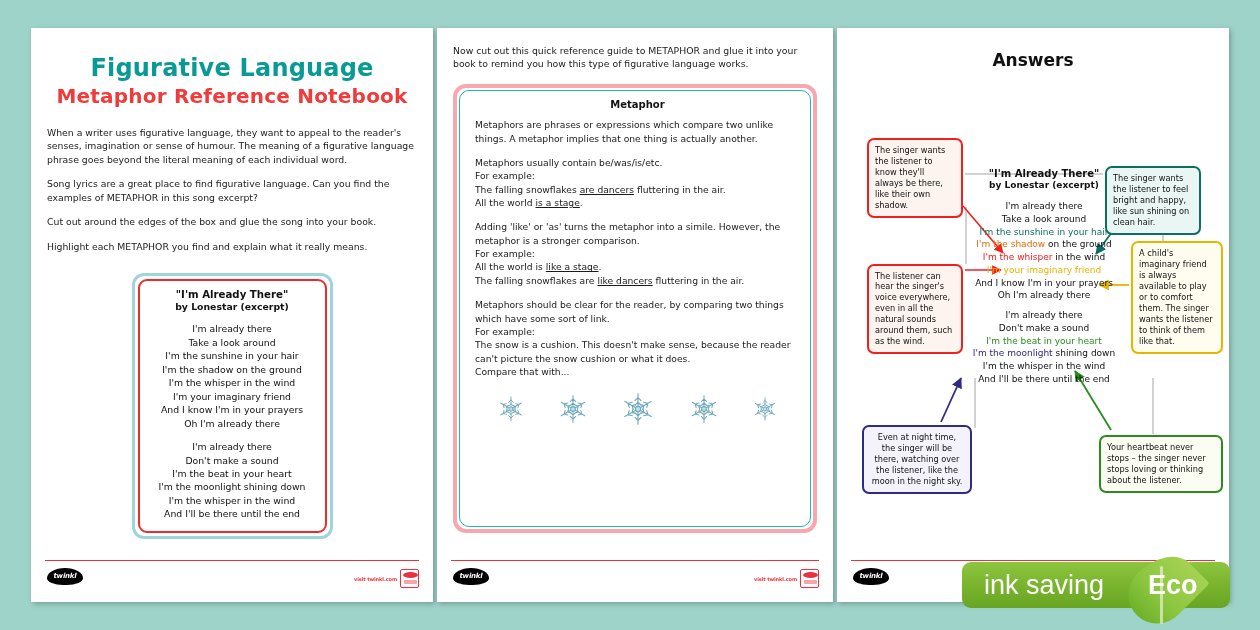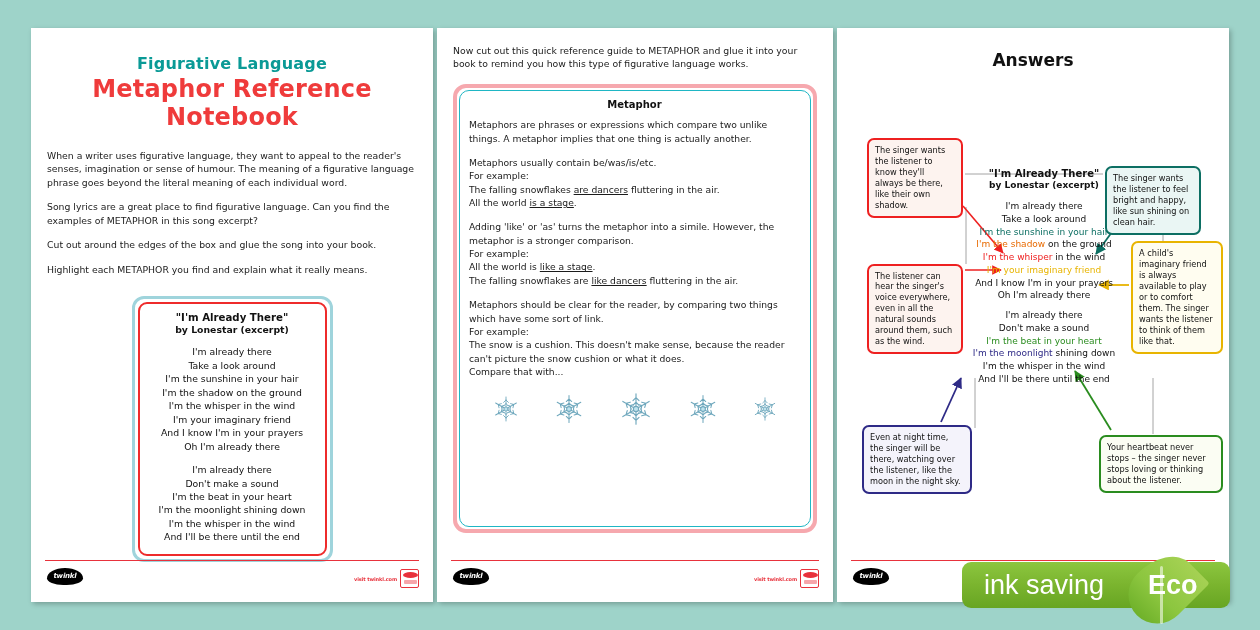--- a/index.html
+++ b/index.html
@@ -93,29 +93,29 @@
     position: absolute;
     left: 3px; bottom: 3px;
     width: 13px; height: 4px;
     background: #f6a5aa;
     border-radius: 1px;
   }
 
   
   .p1-title {
     text-align: center;
-    font-size: 16px;
+    font-size: 24px;
     font-weight: bold;
     color: #0a9a96;
     letter-spacing: 0.2px;
     margin-top: 12px;
   }
   .p1-subtitle {
     text-align: center;
-    font-size: 24px;
+    font-size: 20px;
     font-weight: bold;
     color: #ef3b3b;
     letter-spacing: 0.2px;
     margin-top: 2px;
   }
   .p1-para {
     font-size: 9.3px;
     line-height: 1.45;
     color: #1b1b1b;
     margin-top: 11px;
@@ -168,21 +168,21 @@
   .metaphor-card-outer {
     margin-top: 14px;
     border: 4px solid #f6a8ae;
     border-radius: 13px;
     padding: 2px;
     background: #fff;
   }
   .metaphor-card-inner {
     border: 1.6px solid #1fb6c4;
     border-radius: 10px;
-    padding: 8px 10px 8px 9px;
+    padding: 8px 10px 8px 15px;
     background: #fff;
     height: 437px;
   }
   .metaphor-heading {
     text-align: center;
     font-size: 10px;
     font-weight: bold;
     color: #111;
     margin-bottom: 8px;
   }
@@ -249,21 +249,21 @@
     position: absolute;
     border-radius: 7px;
     padding: 5px 6px;
     font-size: 8.2px;
     line-height: 1.34;
     color: #111;
   }
   .callout.red    { border: 2px solid #ee2020; background: #fdf3ef; }
   .callout.teal   { border: 2px solid #0d6f63; background: #eaf6f4; }
   .callout.yellow { border: 2px solid #e8b400; background: #fffdf0; }
-  .callout.purple { border: 2px solid #2e2a86; background: #f4f3fb; }
+  .callout.purple { border: 2px solid #2e2a86; background: #f4f3fb; text-align: center; }
   .callout.green  { border: 2px solid #2a8c1f; background: #fbfdf3; }
 
   #callout-shadow    { left: 14px;  top: 60px;  width: 96px; }
   #callout-wind      { left: 14px;  top: 185.5px; width: 96px; }
   #callout-sunshine  { left: 252px; top: 88px;  width: 96px; }
   #callout-imaginary { left: 278px; top: 163px; width: 92px; }
   #callout-moonlight { left: 9px;   top: 347px; width: 110px; }
   #callout-heartbeat { left: 246px; top: 357px; width: 124px; }
 
   .connector-svg {

